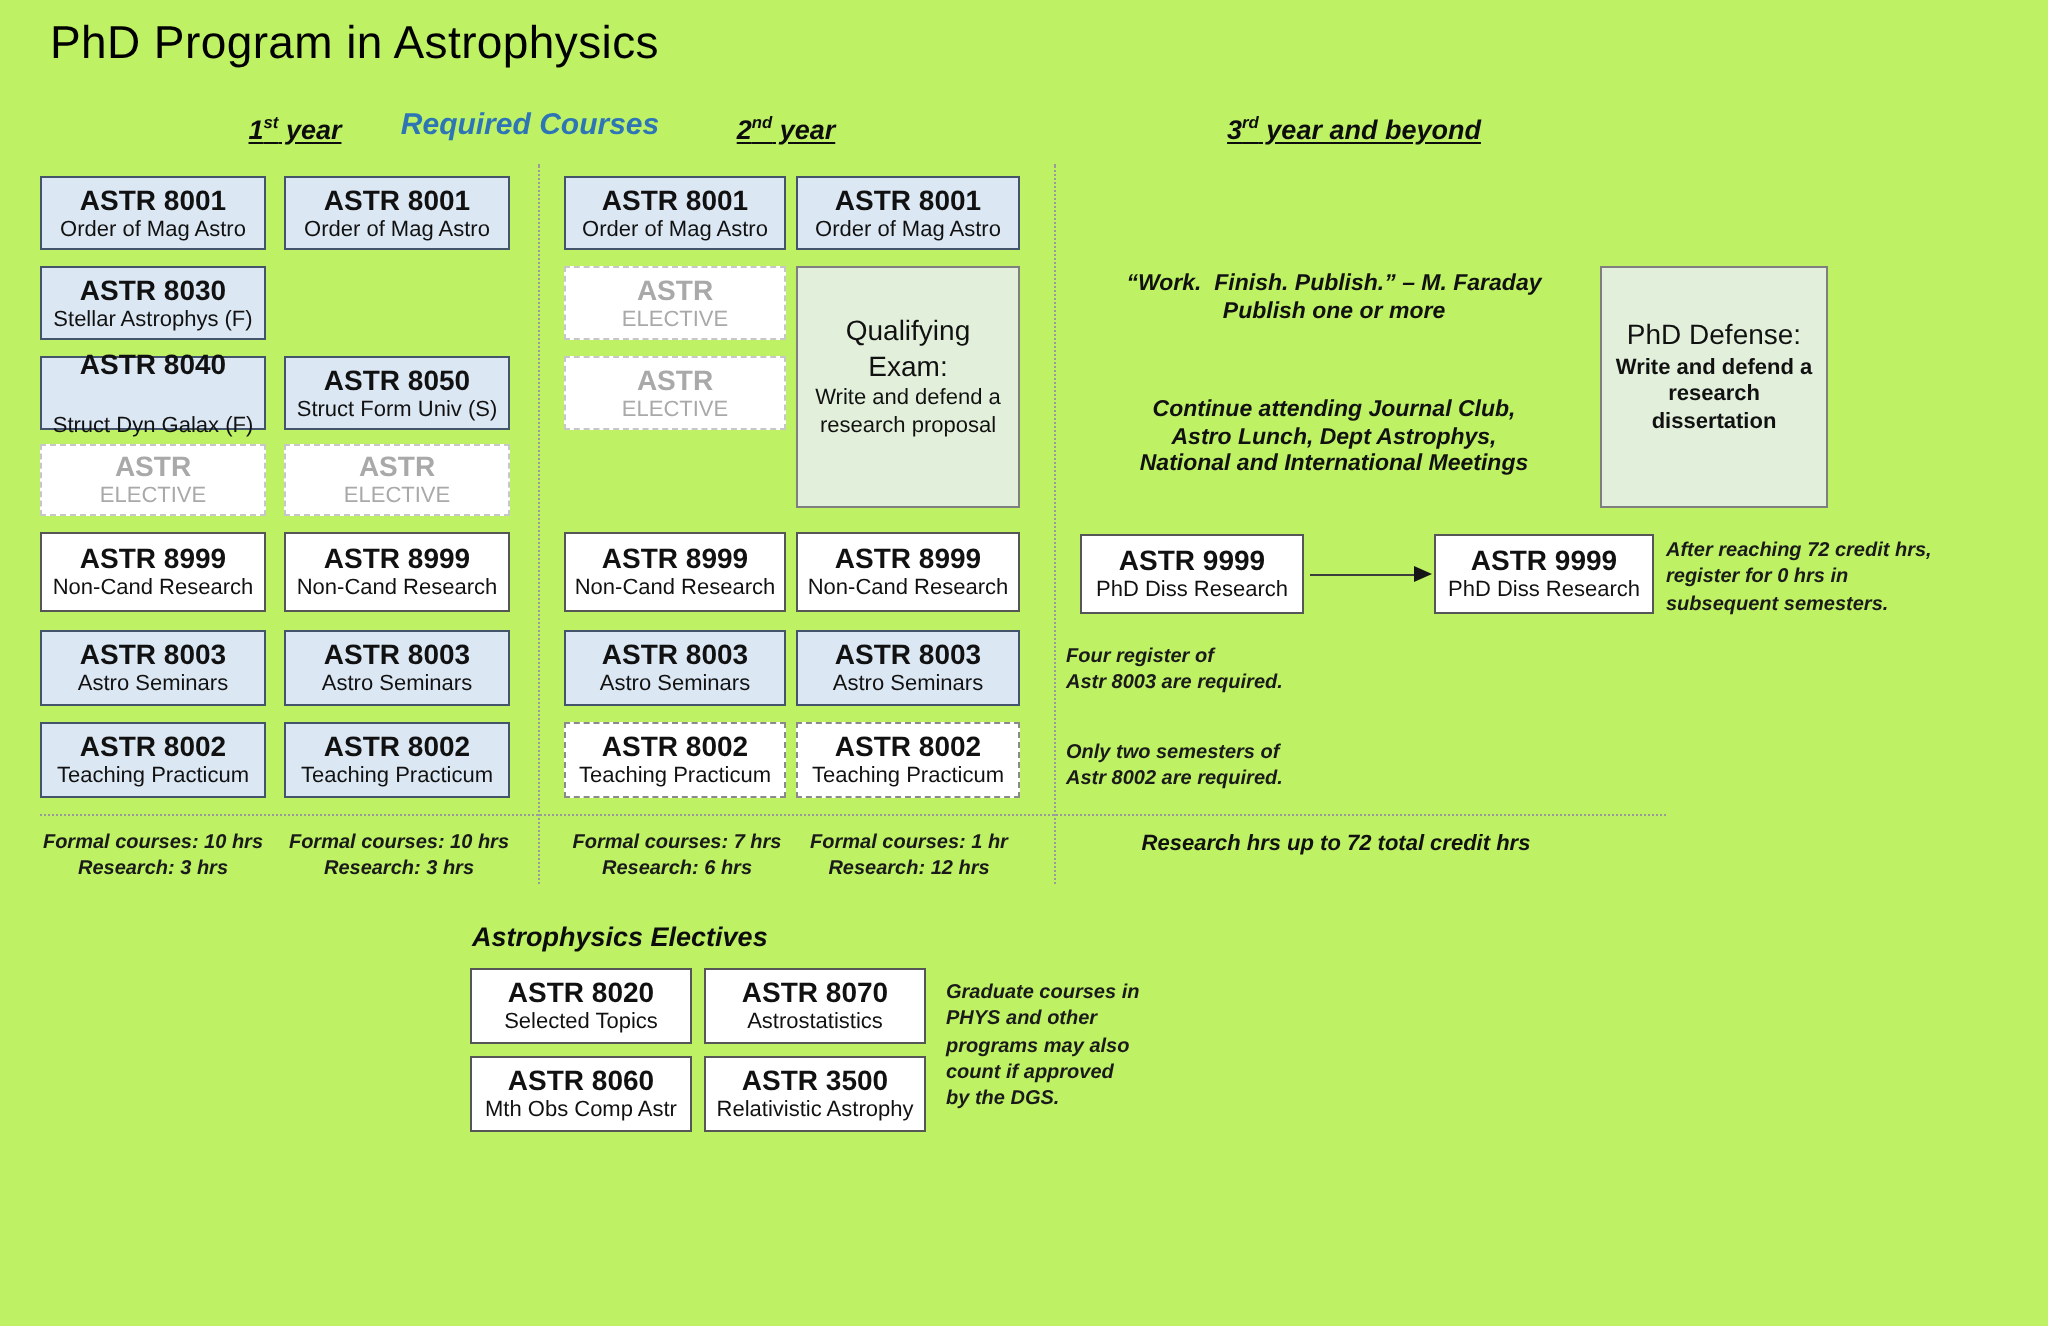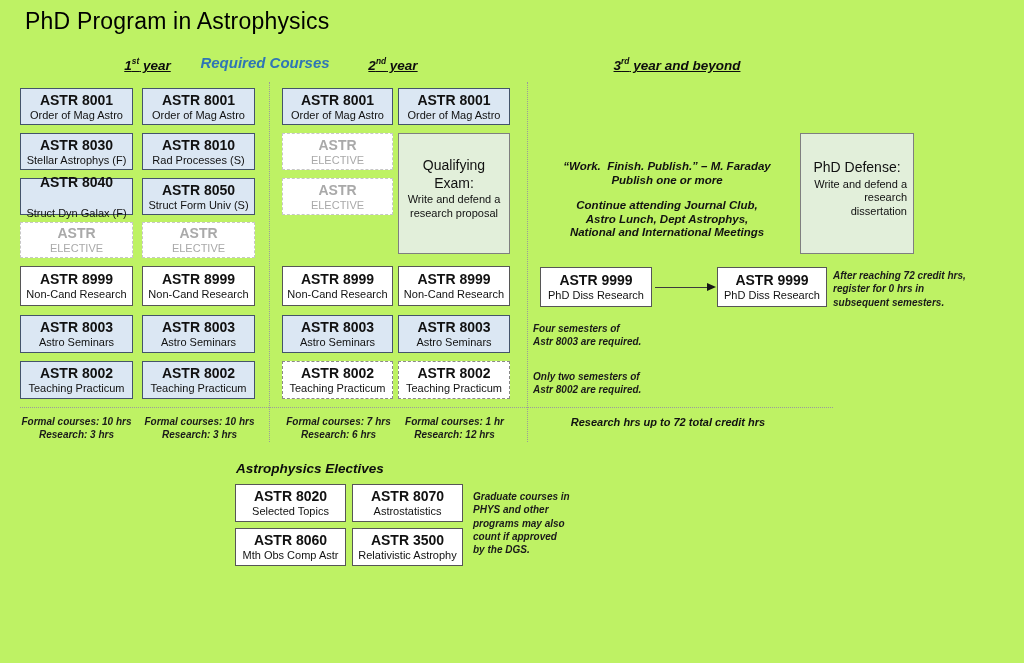--- a/index.html
+++ b/index.html
@@ -28,21 +28,21 @@
   .cbox .code { font-weight:bold; font-size:14px; color:#111; }
   .cbox .cname { font-size:11px; color:#111; margin-top:1px; }
   .blue  { background:#dbe7f3; border:1.6px solid #44546a; }
   .white { background:#ffffff; border:1.5px solid #565656; }
   .dashed { background:#ffffff; border:1.6px dashed #c7c7c7; }
   .dashed .code, .dashed .cname { color:#a9a9a9; }
   .dashed2 { background:#ffffff; border:1.6px dashed #8a8a8a; }
   .green { background:#e2efda; border:1.4px solid #7f7f7f; justify-content:flex-start; }
   .green .gtitle { font-weight:normal; font-size:14px; line-height:1.25; color:#111; }
   .green .gdesc { font-size:11px; line-height:1.25; margin-top:1px; color:#111; }
-  .gdesc-bold { font-weight:400;text-align:right; }
+  .gdesc-bold { font-weight:700; }
   .footer-note {
     position:absolute; font-size:10px; font-style:italic; font-weight:bold;
     text-align:center; line-height:1.25; color:#1a1a1a;
   }
   .side-note {
     position:absolute; font-size:10px; font-style:italic; font-weight:bold;
     line-height:1.33; color:#1a1a1a;
   }
   .center-note {
     position:absolute; font-size:11.5px; font-style:italic; font-weight:600;
@@ -56,21 +56,21 @@
   .hline { position:absolute; height:0; border-top:1px dotted #9b9b9b; }
   .arrow-line { position:absolute; left:655px; top:287px; width:54px; height:0; border-top:1.3px solid #3c3c3c; }
   .arrow-head {
     position:absolute; left:707px; top:283px; width:0; height:0;
     border-left:9px solid #161616; border-top:4.5px solid transparent; border-bottom:4.5px solid transparent;
   }
   .el-heading {
     position:absolute; left:236px; top:461px; font-size:13.5px;
     font-weight:bold; font-style:italic; color:#0d0d0d;
   }
-  .pre { white-space:pre-wrap;margin-top:24px; }
+  .pre { white-space:pre-wrap; }
 </style>
 </head>
 <body>
 
 <div class="stage">
 
   <div class="title">PhD Program in Astrophysics</div>
 
   <div class="hdr" style="left:95px; top:56px; width:105px;"><span>1</span><sup>st</sup><span> year</span></div>
   <div class="req-hdr" style="left:200px; top:54px; width:130px;">Required Courses</div>
@@ -110,24 +110,20 @@
     <div class="cname">Teaching Practicum</div>
   </div>
   <div class="footer-note" style="left:14px; top:416px; width:125px;">
     <div>Formal courses: 10 hrs</div>
     <div>Research: 3 hrs</div>
   </div>
 
   <div class="cbox blue" style="left:142px; top:88px; width:113px; height:37px;">
     <div class="code">ASTR 8001</div>
     <div class="cname">Order of Mag Astro</div>
-  </div>
-  <div class="cbox blue" style="left:142px; top:133px; width:113px; height:37px;">
-    <div class="code">ASTR 8010</div>
-    <div class="cname">Rad Processes (S)</div>
   </div>
   <div class="cbox blue" style="left:142px; top:178px; width:113px; height:37px;">
     <div class="code">ASTR 8050</div>
     <div class="cname">Struct Form Univ (S)</div>
   </div>
   <div class="cbox dashed" style="left:142px; top:222px; width:113px; height:36px;">
     <div class="code">ASTR</div>
     <div class="cname">ELECTIVE</div>
   </div>
   <div class="cbox white" style="left:142px; top:266px; width:113px; height:40px;">
@@ -227,21 +223,21 @@
     <div class="cname">PhD Diss Research</div>
   </div>
 
   <div class="side-note" style="left:833px; top:269px; width:150px;">
     <div>After reaching 72 credit hrs,</div>
     <div>register for 0 hrs in</div>
     <div>subsequent semesters.</div>
   </div>
 
   <div class="side-note" style="left:533px; top:322px; width:150px;">
-    <div>Four semesters of</div>
+    <div>Four register of</div>
     <div>Astr 8003 are required.</div>
   </div>
   <div class="side-note" style="left:533px; top:370px; width:150px;">
     <div>Only two semesters of</div>
     <div>Astr 8002 are required.</div>
   </div>
 
   <div class="research-note" style="left:528px; top:416px; width:280px;">Research hrs up to 72 total credit hrs</div>
 
   <div class="el-heading">Astrophysics Electives</div>

